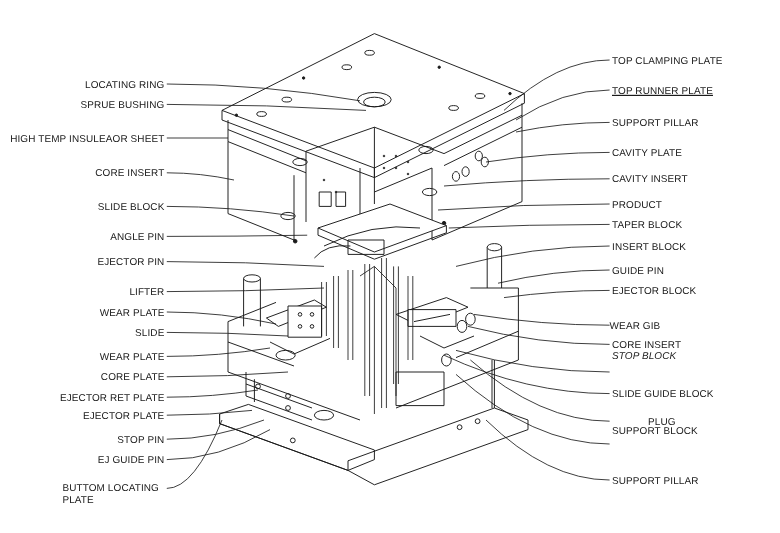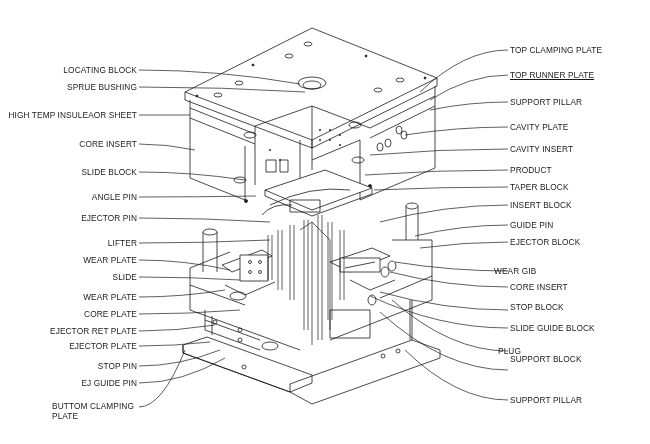--- a/index.html
+++ b/index.html
@@ -183,48 +183,48 @@
         <path d="M508,287 Q449,287 390,272"></path>
         <path d="M508,310 Q444,310 380,292"></path>
         <path d="M508,328 Q439,328 370,296"></path>
         <path d="M508,351 Q450,351 392,300"></path>
         <path d="M508,370 Q444,370 380,312"></path>
         <path d="M508,400 Q456.5,400 405,350"></path>
       </g>
   </svg>
 
   <div id="labels">
-      <div class="lbl left" style="right: 513px; top: 65px;"><span>LOCATING BLOCK</span></div>
+      <div class="lbl left" style="right: 513px; top: 65px;"><span>LOCATING RING</span></div>
       <div class="lbl left" style="right: 513px; top: 82px;"><span>SPRUE BUSHING</span></div>
       <div class="lbl left" style="right: 513px; top: 110px;"><span>HIGH TEMP INSULEAOR SHEET</span></div>
       <div class="lbl left" style="right: 513px; top: 139px;"><span>CORE INSERT</span></div>
       <div class="lbl left" style="right: 513px; top: 167px;"><span>SLIDE BLOCK</span></div>
       <div class="lbl left" style="right: 513px; top: 192px;"><span>ANGLE PIN</span></div>
       <div class="lbl left" style="right: 513px; top: 213px;"><span>EJECTOR PIN</span></div>
       <div class="lbl left" style="right: 513px; top: 238px;"><span>LIFTER</span></div>
       <div class="lbl left" style="right: 513px; top: 255px;"><span>WEAR PLATE</span></div>
       <div class="lbl left" style="right: 513px; top: 272px;"><span>SLIDE</span></div>
       <div class="lbl left" style="right: 513px; top: 292px;"><span>WEAR PLATE</span></div>
       <div class="lbl left" style="right: 513px; top: 309px;"><span>CORE PLATE</span></div>
       <div class="lbl left" style="right: 513px; top: 326px; padding-left: 13px;"><span>EJECTOR RET PLATE</span></div>
       <div class="lbl left" style="right: 513px; top: 341px;"><span>EJECTOR PLATE</span></div>
       <div class="lbl left" style="right: 513px; top: 361px;"><span>STOP PIN</span></div>
       <div class="lbl left" style="right: 513px; top: 378px;"><span>EJ GUIDE PIN</span></div>
-      <div class="lbl left" style="text-align: left; left: 52px; top: 401px;"><span>BUTTOM CLAMPING</span><div>PLATE</div></div>
+      <div class="lbl left" style="text-align: left; left: 52px; top: 401px;"><span>BUTTOM LOCATING</span><div>PLATE</div></div>
       <div class="lbl right" style="left: 510px; top: 45px;">TOP CLAMPING PLATE</div>
       <div class="lbl right" style="left: 510px; top: 70px; text-decoration: underline;">TOP RUNNER PLATE</div>
       <div class="lbl right" style="left: 510px; top: 97px;">SUPPORT PILLAR</div>
       <div class="lbl right" style="left: 510px; top: 122px;">CAVITY PLATE</div>
       <div class="lbl right" style="left: 510px; top: 144px;">CAVITY INSERT</div>
       <div class="lbl right" style="left: 510px; top: 165px;">PRODUCT</div>
       <div class="lbl right" style="left: 510px; top: 182px;">TAPER BLOCK</div>
       <div class="lbl right" style="left: 510px; top: 200px;">INSERT BLOCK</div>
       <div class="lbl right" style="left: 510px; top: 220px;">GUIDE PIN</div>
       <div class="lbl right" style="left: 510px; top: 237px;">EJECTOR BLOCK</div>
-      <div class="lbl right" style="left: 494px; top: 266px;">WEAR GIB</div>
+      <div class="lbl right" style="left: 508px; top: 266px;">WEAR GIB</div>
       <div class="lbl right" style="left: 510px; top: 282px;">CORE INSERT</div>
-      <div class="lbl right" style="left: 510px; top: 302px;">STOP BLOCK</div>
+      <div class="lbl right" style="left: 510px; top: 291px; font-style: italic;">STOP BLOCK</div>
       <div class="lbl right" style="left: 510px; top: 323px;">SLIDE GUIDE BLOCK</div>
-      <div class="lbl right" style="left: 498px; top: 346px;">PLUG</div>
+      <div class="lbl right" style="left: 540px; top: 346px;">PLUG</div>
       <div class="lbl right" style="left: 510px; top: 354px;">SUPPORT BLOCK</div>
       <div class="lbl right" style="left: 510px; top: 395px;">SUPPORT PILLAR</div>
     </div>
 </div>
 
 </body></html>

